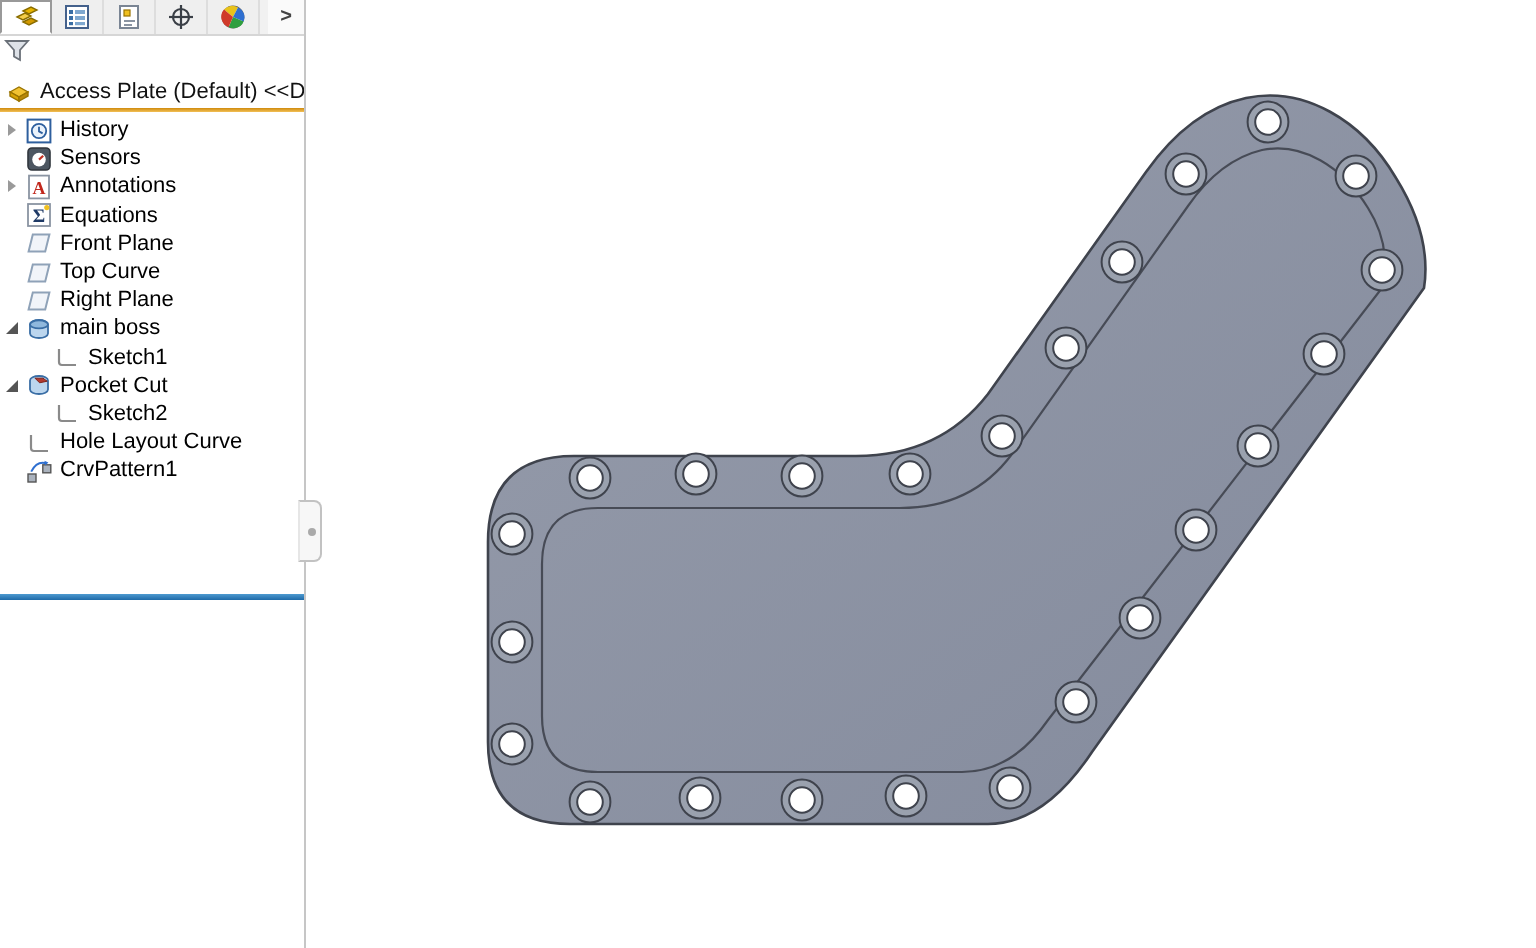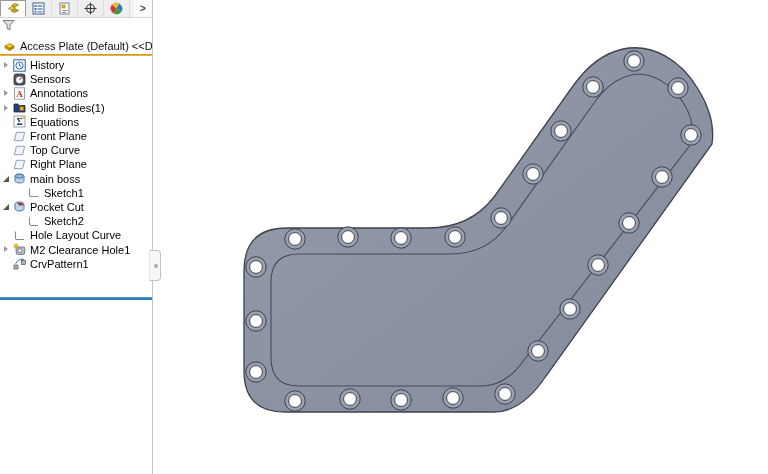--- a/index.html
+++ b/index.html
@@ -201,32 +201,20 @@
           </span>
           <span class="ticon" style="margin-left: 13px;">
             <svg viewBox="0 0 13 13">
               <rect x="1.5" y="0.8" width="10" height="11.4" fill="#fff" stroke="#8a94a2" stroke-width=".9"></rect>
               <text x="6.5" y="9.8" text-anchor="middle" font-size="9" font-weight="bold" fill="#c1271c" font-family="Liberation Serif,serif">A</text>
             </svg>
           </span>
           <span class="tlabel">Annotations</span>
         </div>
         <div class="tree-row">
-          <span class="arrow">
-            <span class="arrow-collapsed"></span>
-          </span>
-          <span class="ticon" style="margin-left: 13px;">
-            <svg viewBox="0 0 13 13">
-              <path d="M1 3h4l1 1.5h6V11H1z" fill="#23406e" stroke="#152a4c" stroke-width=".8"></path>
-              <rect x="6.8" y="5.6" width="4" height="4" fill="#e8b23a" stroke="#7a5a10" stroke-width=".7"></rect>
-            </svg>
-          </span>
-          <span class="tlabel">Solid Bodies(1)</span>
-        </div>
-        <div class="tree-row">
           <span class="ticon" style="margin-left: 13px;">
             <svg viewBox="0 0 13 13">
               <rect x="1" y="1" width="11" height="11" fill="#fff" stroke="#8a94a2" stroke-width=".9"></rect>
               <text x="6.5" y="10" text-anchor="middle" font-size="9.5" font-weight="bold" fill="#1f3a66" font-family="Liberation Serif,serif">Σ</text>
               <circle cx="10.4" cy="2.8" r="1.3" fill="#f0c020"></circle>
             </svg>
           </span>
           <span class="tlabel">Equations</span>
         </div>
         <div class="tree-row">
@@ -293,33 +281,20 @@
           </span>
           <span class="tlabel">Sketch2</span>
         </div>
         <div class="tree-row">
           <span class="ticon" style="margin-left: 13px;">
             <svg viewBox="0 0 13 13">
               <path d="M2.5 2.5V9q0 1.5 1.5 1.5H11" fill="none" stroke="#8a8a8a" stroke-width="1.1"></path>
             </svg>
           </span>
           <span class="tlabel">Hole Layout Curve</span>
-        </div>
-        <div class="tree-row">
-          <span class="arrow">
-            <span class="arrow-collapsed"></span>
-          </span>
-          <span class="ticon" style="margin-left: 13px;">
-            <svg viewBox="0 0 13 13">
-              <rect x="3.2" y="4" width="8.6" height="7.4" rx="1.4" fill="#b9c1cc" stroke="#5a6270" stroke-width=".8"></rect>
-              <circle cx="7" cy="7.7" r="2" fill="#fff" stroke="#555" stroke-width=".7"></circle>
-              <path d="M3.1 0.4l.8 1.6 1.8.3-1.3 1.2.3 1.8-1.6-.9-1.6.9.3-1.8L.5 2.3l1.8-.3z" fill="#f2c40f" stroke="#a07d00" stroke-width=".4"></path>
-            </svg>
-          </span>
-          <span class="tlabel">M2 Clearance Hole1</span>
         </div>
         <div class="tree-row">
           <span class="ticon" style="margin-left: 13px;">
             <svg viewBox="0 0 13 13">
               <rect x="1" y="8" width="4" height="4" fill="#aab2bd" stroke="#555" stroke-width=".7"></rect>
               <rect x="8.4" y="3.4" width="4" height="4" fill="#aab2bd" stroke="#555" stroke-width=".7"></rect>
               <path d="M2.6 6.8Q5.4 1.4 10 2.6" fill="none" stroke="#2e6fd0" stroke-width="1"></path>
               <path d="M9.2 1.4l2 .9-1.5 1.5z" fill="#2e6fd0"></path>
             </svg>
           </span>

